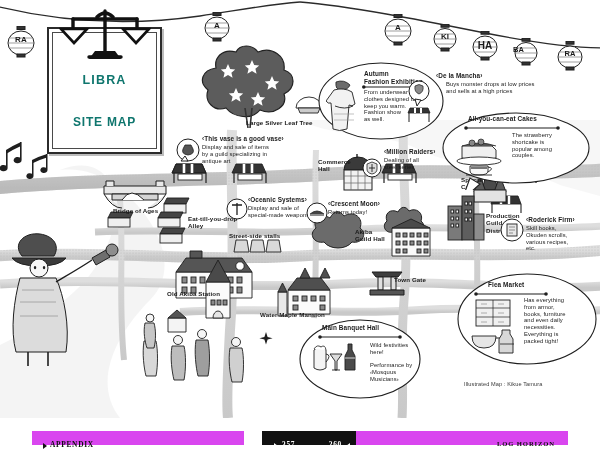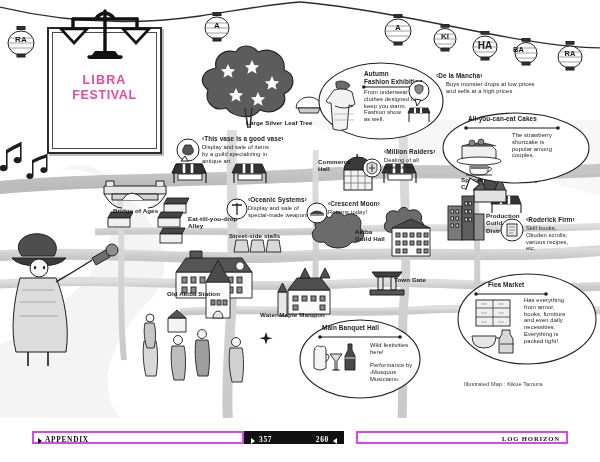--- a/index.html
+++ b/index.html
@@ -16,31 +16,31 @@
   .place{font-size:6.2px;font-weight:600;}
   .callout-title{font-size:6.4px;font-weight:700;}
   .callout-body{font-size:5.8px;font-weight:400;}
   .credit{font-size:5.6px;color:#3a3a3a;}
 
   
   #plaque{position:absolute;left:47px;top:27px;width:111px;height:123px;
           background:#fff;border:2.5px solid #2b2b2b;box-shadow:2px 2px 0 #bdbdbd;}
   #plaque .inner{position:absolute;inset:3px;border:1px solid #4a4a4a;}
   #plaque .t{position:absolute;left:0;right:0;text-align:center;
-             font-family:"Liberation Sans",sans-serif;font-weight:700;color:#ec4899;}
+             font-family:"Liberation Sans",sans-serif;font-weight:700;color:#0f766e;}
   #plaque .t1{top:44px;font-size:12.5px;letter-spacing:1.2px;}
   #plaque .t2{top:59px;font-size:12.5px;letter-spacing:.6px;}
   #plaque .t3{top:86px;font-size:12px;letter-spacing:.8px;}
 
   
   #footer{position:absolute;left:0;top:418px;width:600px;height:44px;background:#fff;}
-  .fbar{position:absolute;top:13px;height:13px;border:2px solid #d946ef;background:#fff;
+  .fbar{position:absolute;top:13px;height:13px;border:7px solid #d946ef;background:#fff;
         box-sizing:border-box;}
   #f-left{left:32px;width:212px;}
-  #f-mid{left:244px;width:100px;background:#111;border-color:#111;text-align:center;}
+  #f-mid{left:262px;width:100px;background:#111;border-color:#111;text-align:center;}
   #f-right{left:356px;width:212px;}
   .ftext{position:absolute;font-family:"Liberation Serif",serif;font-size:7.4px;
          font-weight:700;letter-spacing:.7px;color:#111;top:2px;}
   #f-left .ftext{left:11px;}
   #f-right .ftext{right:6px;font-size:6.6px;letter-spacing:.9px;}
   #f-mid .ftext{color:#fff;}
   #pg-prev{left:13px;}
   #pg-next{right:13px;}
   .tri{position:absolute;top:4.5px;width:0;height:0;border-top:3px solid transparent;
        border-bottom:3px solid transparent;}
@@ -449,21 +449,21 @@
           <path d="M14,12 H78"></path>
           <path d="M38,10 q8,-8 16,0"></path>
           <path d="M30,50 h32"></path>
           <path d="M14,12 v8 M78,12 v8"></path>
         </g>
         <path d="M2,22 h26 l-13,14 Z" fill="#fff" stroke="#111" stroke-width="2.6"></path>
         <path d="M64,22 h26 l-13,14 Z" fill="#fff" stroke="#111" stroke-width="2.6"></path>
         <path d="M36,44 h20 l6,8 H30 Z" fill="#111"></path>
       </svg>
       <div class="t t1">LIBRA</div>
-      <div class="t t2">FESTIVAL</div>
+      <div class="t t3">SITE MAP</div>
     </div>
 
     <div class="lbl place" style="left:246px;top:119px;">Large Silver Leaf Tree</div>
     <div class="lbl place" style="left:318px;top:158px;">Commerce
 Hall</div>
     <div class="lbl place" style="left:461px;top:176px;">Special
 Cafe</div>
     <div class="lbl place" style="left:512px;top:166px;">Akiba
 Cathedral</div>
     <div class="lbl place" style="left:113px;top:207px;">Bridge of Ages</div>

